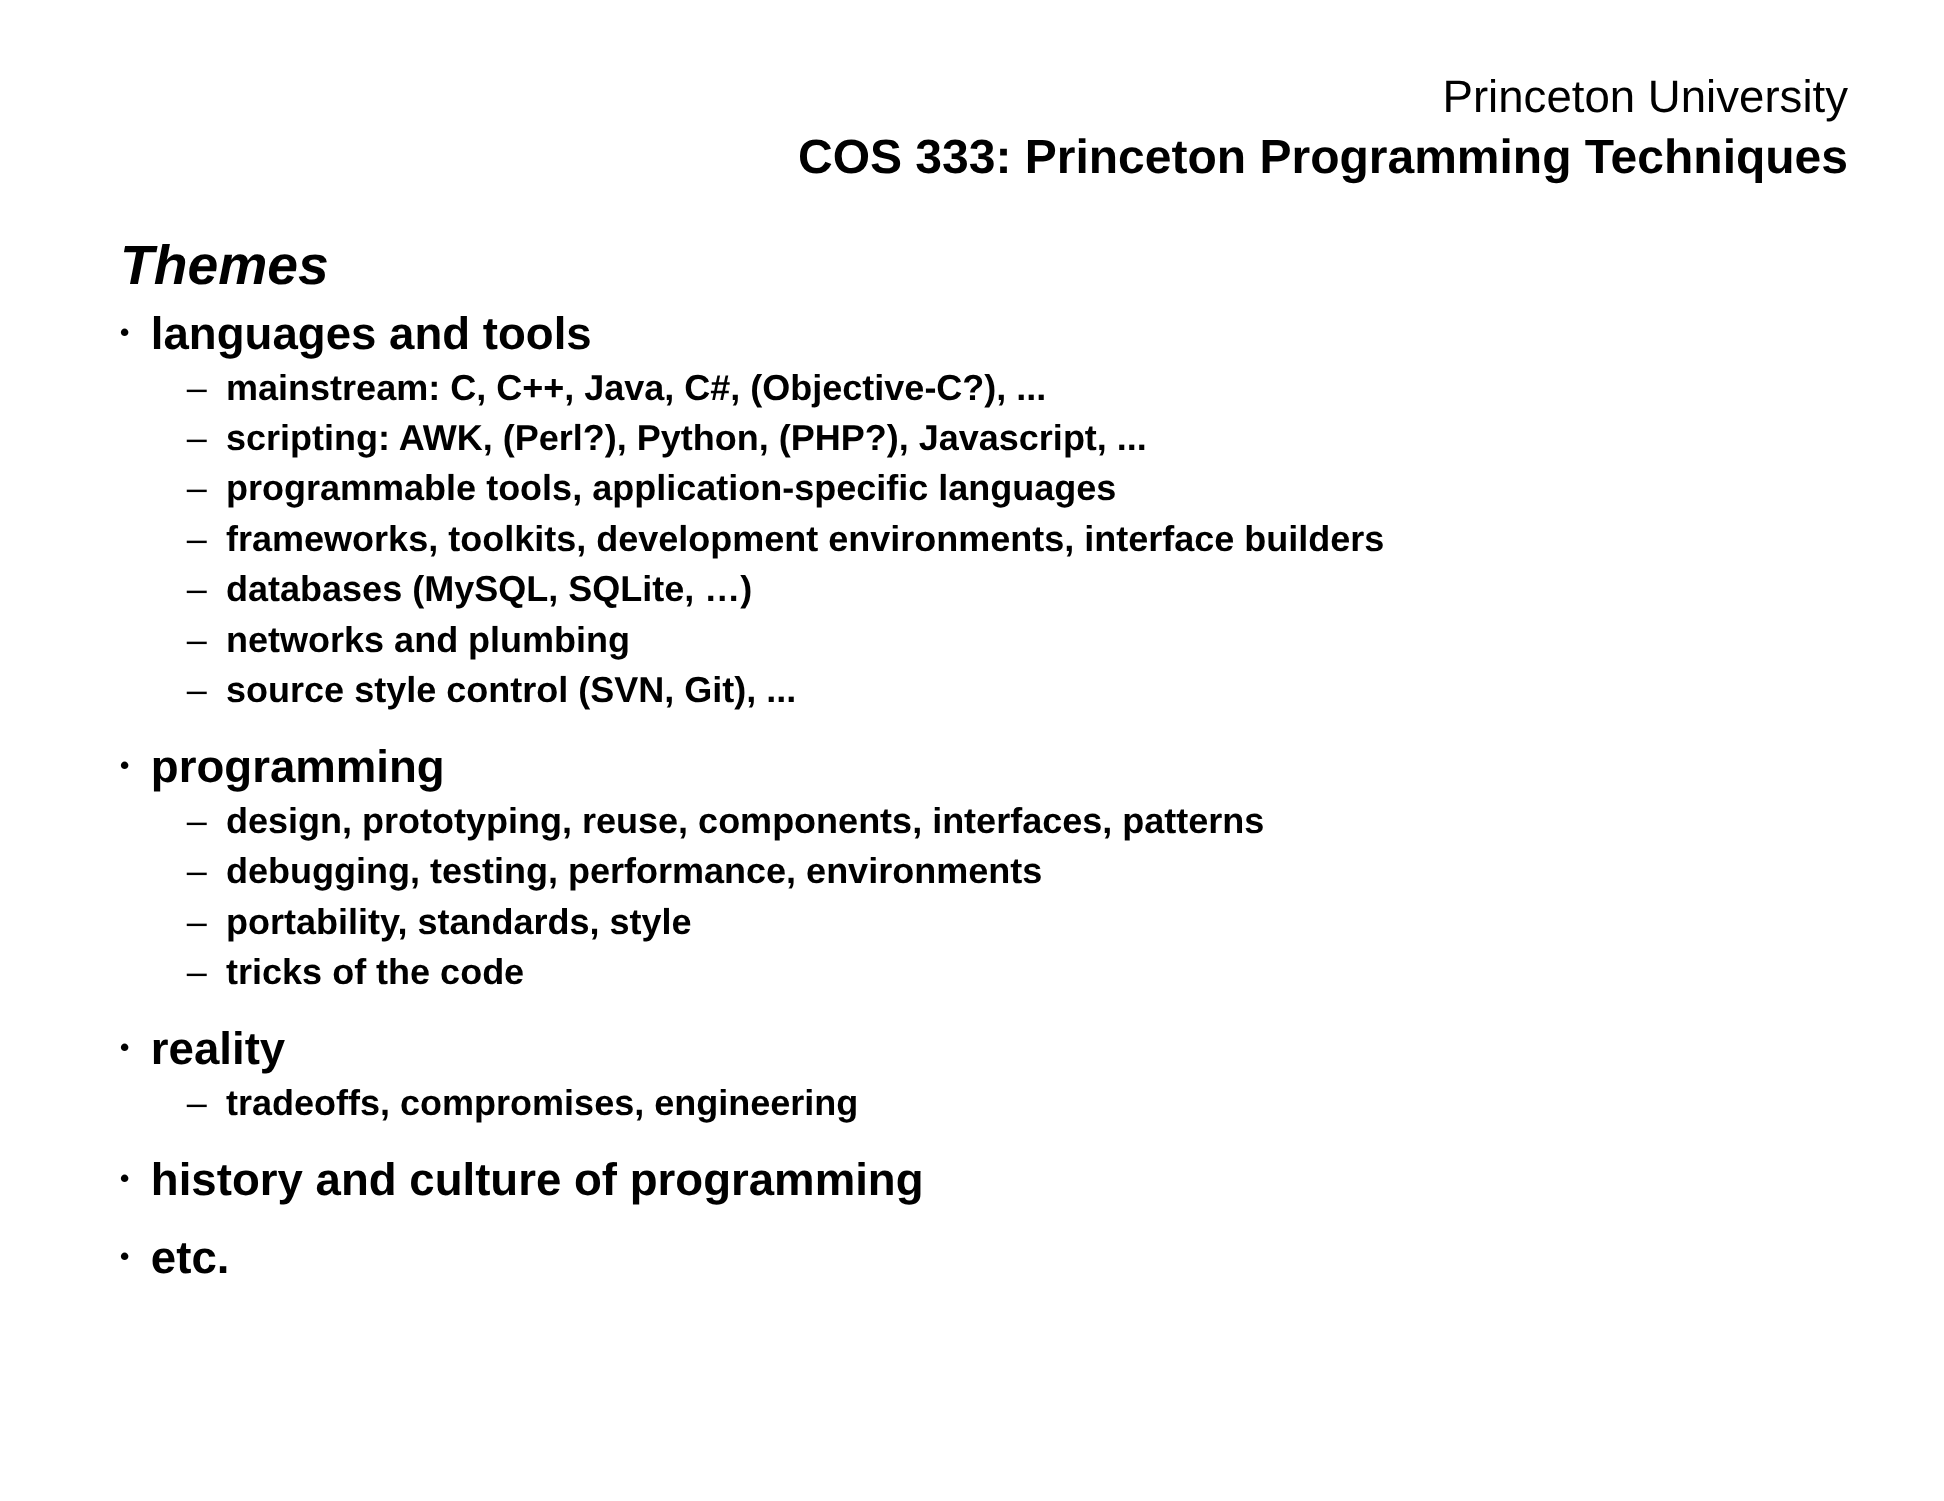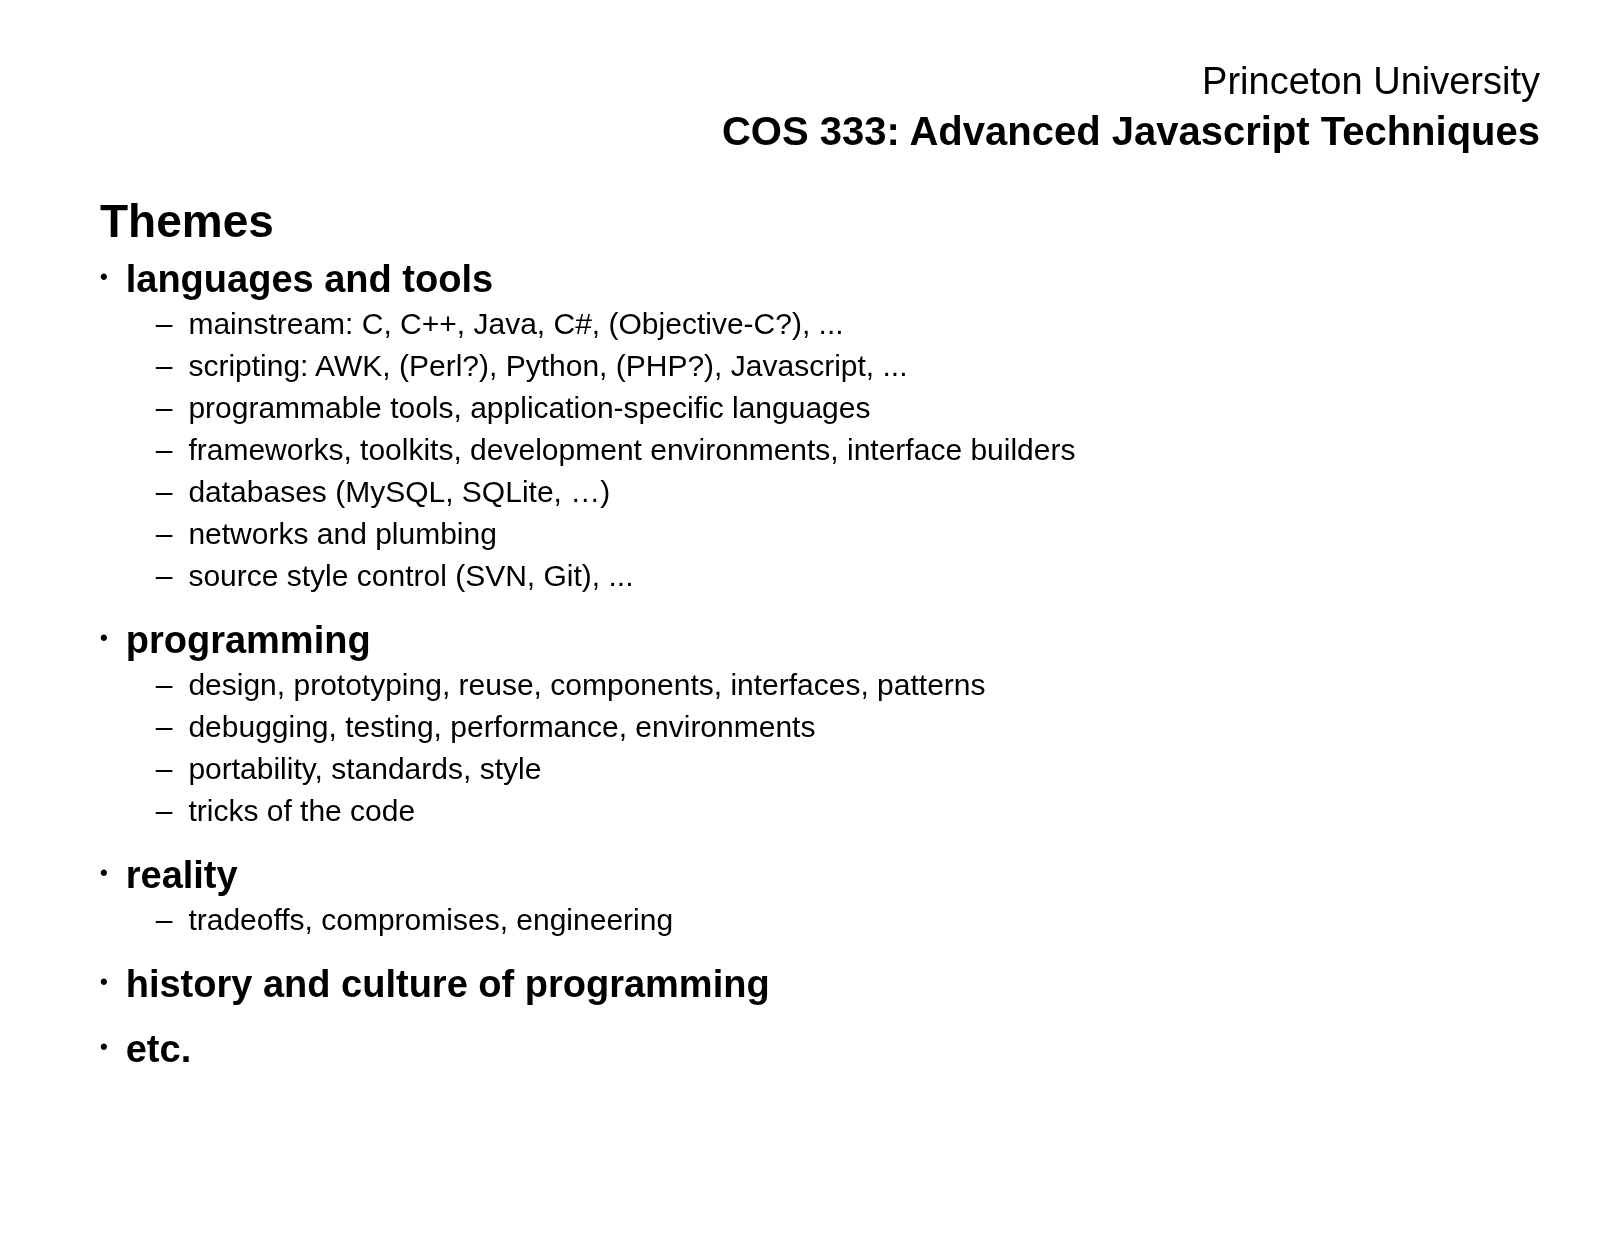--- a/index.html
+++ b/index.html
@@ -34,20 +34,21 @@
       font-size: 40px;
       font-weight: bold;
       font-family: 'Comic Sans MS', 'Chalkboard SE', cursive, sans-serif;
     }
 
     .section-title {
       font-size: 46px;
       font-weight: bold;
       margin-bottom: 10px;
       margin-top: 36px;
+      font-style: italic;
     }
 
     .main-content {
       padding-left: 20px;
     }
 
     .bullet-level1 {
       list-style: none;
       padding: 0;
       margin: 0;
@@ -94,32 +95,32 @@
     }
 
     .bullet-level2 > li .dash {
       margin-right: 16px;
       font-size: 30px;
       flex-shrink: 0;
       font-weight: normal;
     }
 
     .bullet-level2 > li .sub-text {
-      font-weight: normal;
+      font-weight: bold;
       font-size: 30px;
       text-align: right;
     }
   </style>
 </head>
 <body>
 
 <div>
   <div class="page-header">
     <div class="university-name">Princeton University</div>
-    <div class="course-title">COS 333:  Advanced Javascript Techniques</div>
+    <div class="course-title">COS 333:  Princeton Programming Techniques</div>
   </div>
 
   <div class="main-content">
     <div class="section-title">Themes</div>
 
     <ul class="bullet-level1">
 
       <li>
         <span class="bullet-dot">•</span>
         <div class="item-content">

